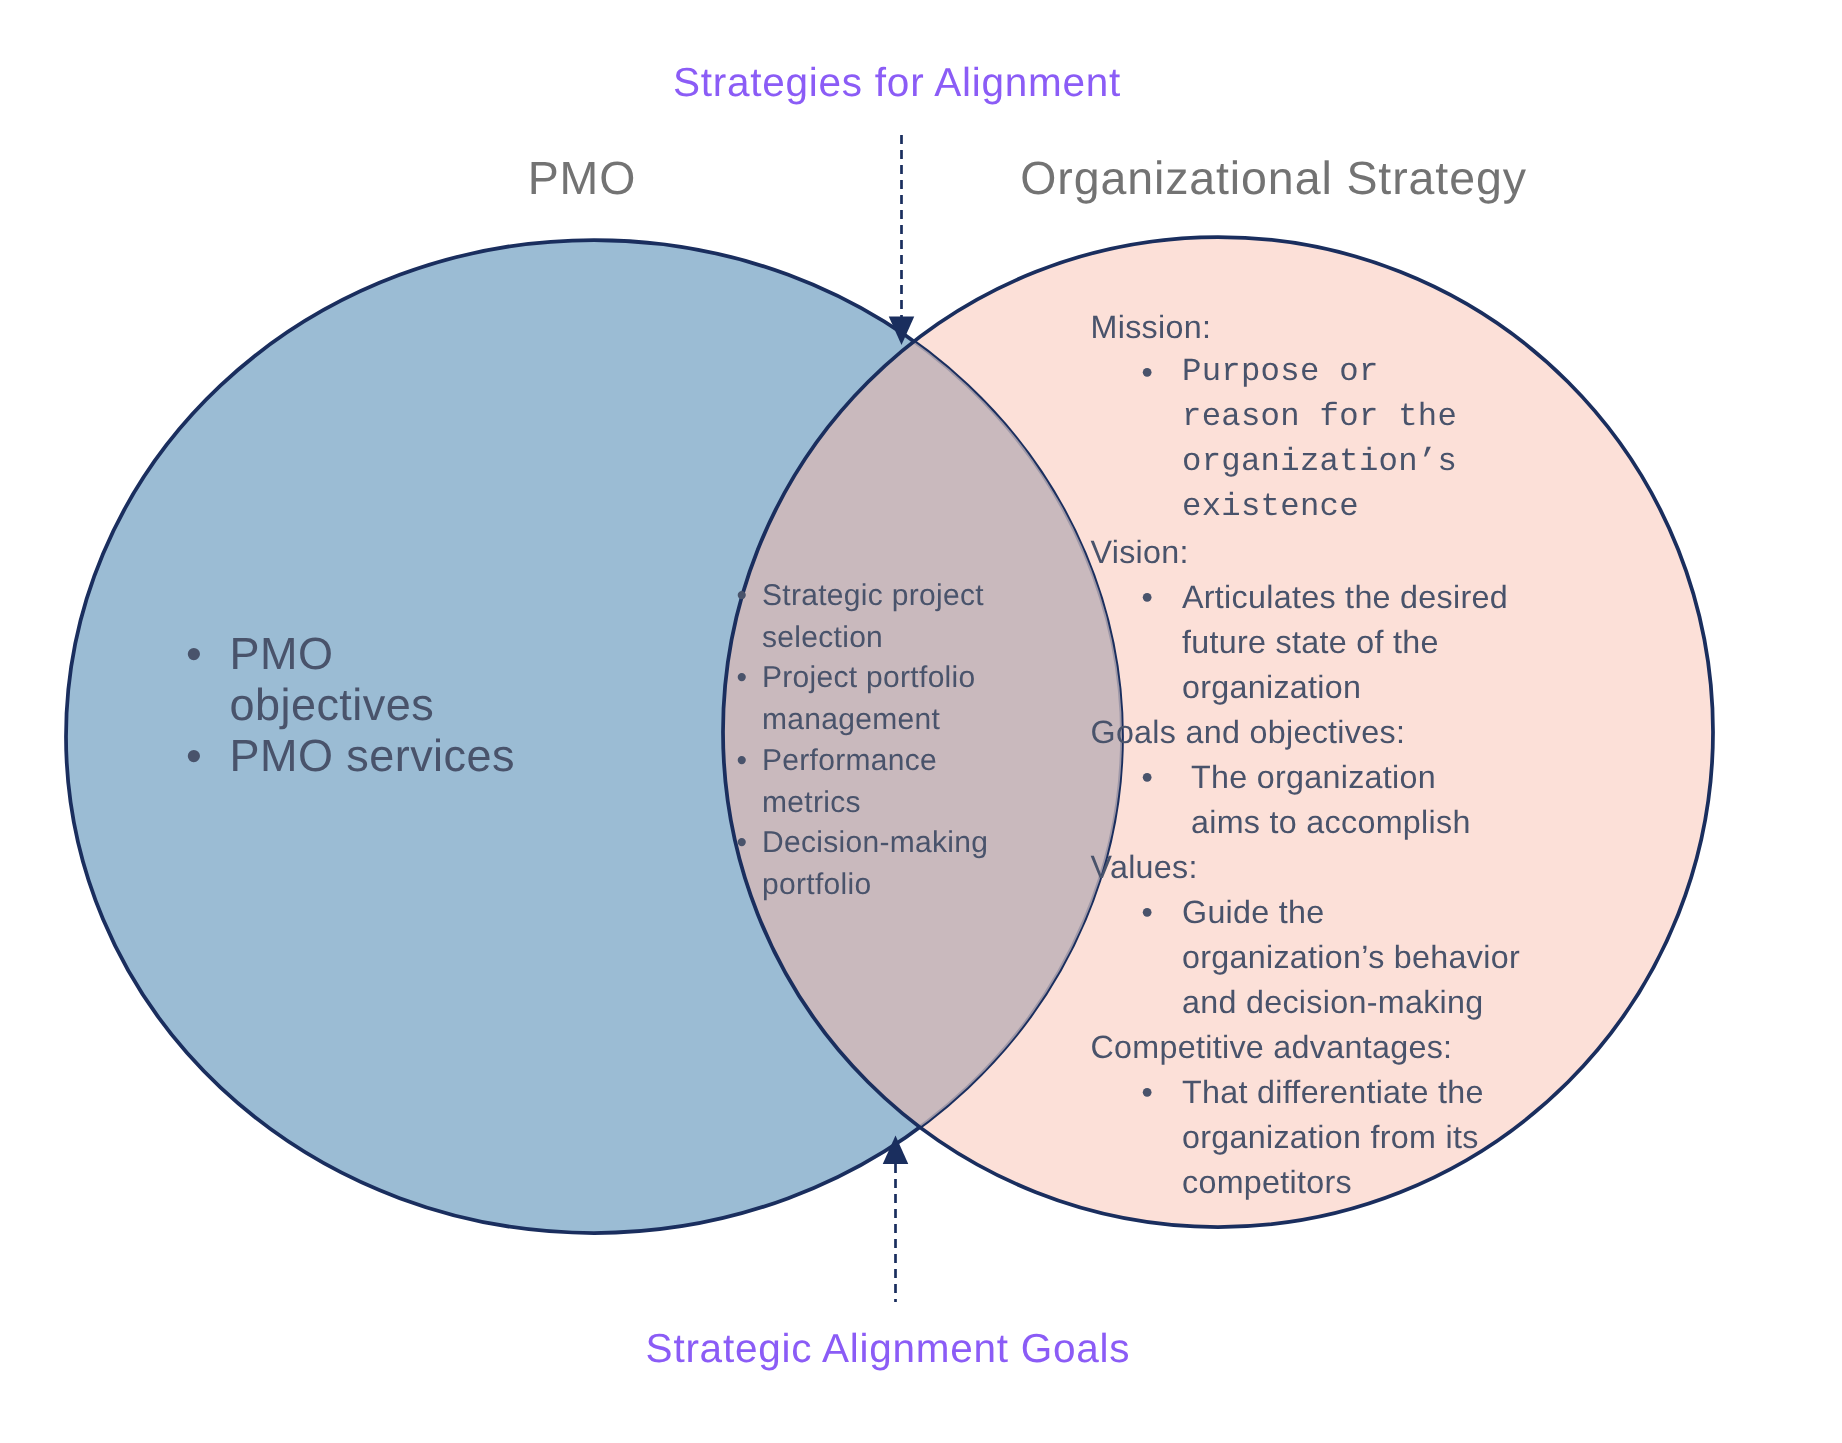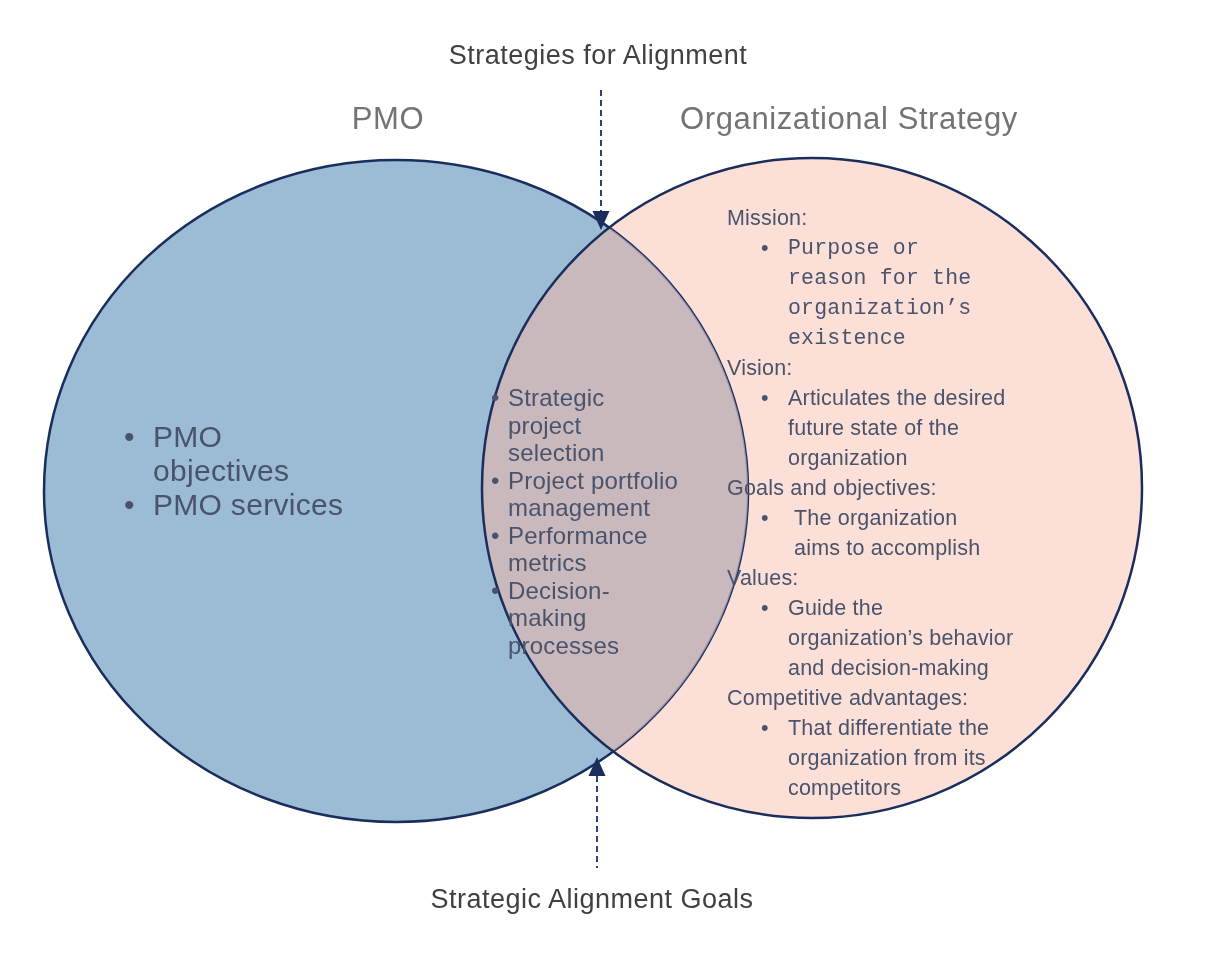--- a/index.html
+++ b/index.html
@@ -2,36 +2,36 @@
 <html><head>
 <meta charset="utf-8">
 <style>
   html,body{margin:0;padding:0;background:#ffffff;}
   .stage{
     position:relative;width:1228px;height:962px;background:#ffffff;overflow:hidden;
     font-family:"Liberation Sans", sans-serif;color:#49536b;
   }
   .stage svg{position:absolute;left:0;top:0;}
   .label{position:absolute;transform:translateX(-50%);white-space:nowrap;
-    font-size:27px;letter-spacing:0.5px;color:#404040;}
+    font-size:27px;letter-spacing:0.5px;color:#8b5cf6;}
   .top-label{left:598px;top:40px;}
   .bottom-label{left:592px;top:884px;}
   .circle-title{position:absolute;transform:translateX(-50%);white-space:nowrap;
     font-size:31px;letter-spacing:0.6px;color:#737373;}
   .pmo-title{left:388px;top:101px;}
   .org-title{left:849px;top:101px;}
 
   ul.vlist{list-style:none;margin:0;padding:0;position:absolute;}
   ul.vlist li{position:relative;}
   ul.vlist li::before{content:"\2022";position:absolute;left:0;top:0;}
 
   .left-list{left:124px;top:420px;width:232px;font-size:30px;line-height:34px;letter-spacing:0.3px;}
   .left-list li{padding-left:29px;}
 
-  .center-list{left:491px;top:384px;width:192px;font-size:24px;line-height:27.5px;letter-spacing:0.2px;}
+  .center-list{left:491px;top:384px;width:192px;font-size:20px;line-height:27.5px;letter-spacing:0.2px;}
   .center-list li{padding-left:17px;}
 
   .right-content{position:absolute;left:727px;top:203px;width:372px;
     font-size:21.5px;line-height:30px;letter-spacing:0.2px;}
   .right-content .hdr{white-space:nowrap;}
   .right-content .bul{position:relative;padding-left:61px;}
   .right-content .bul::before{content:"\2022";position:absolute;left:34px;top:0;}
   .right-content .bul .btxt{display:block;}
   .s1 .btxt{max-width:208px;font-family:Liberation Mono, monospace;}
   .s2 .btxt{max-width:232px;}
@@ -79,21 +79,21 @@
 
   <ul class="vlist left-list">
     <li>PMO objectives</li>
     <li>PMO services</li>
   </ul>
 
   <ul class="vlist center-list">
     <li>Strategic project selection</li>
     <li>Project portfolio management</li>
     <li>Performance metrics</li>
-    <li>Decision-making processes</li>
+    <li>Decision-making portfolio</li>
   </ul>
 
   <div class="right-content">
     <div class="section s1">
       <div class="hdr">Mission:</div>
       <div class="bul">
         <span class="btxt">Purpose or reason for the organization’s existence</span>
       </div>
     </div>
     <div class="section s2">

